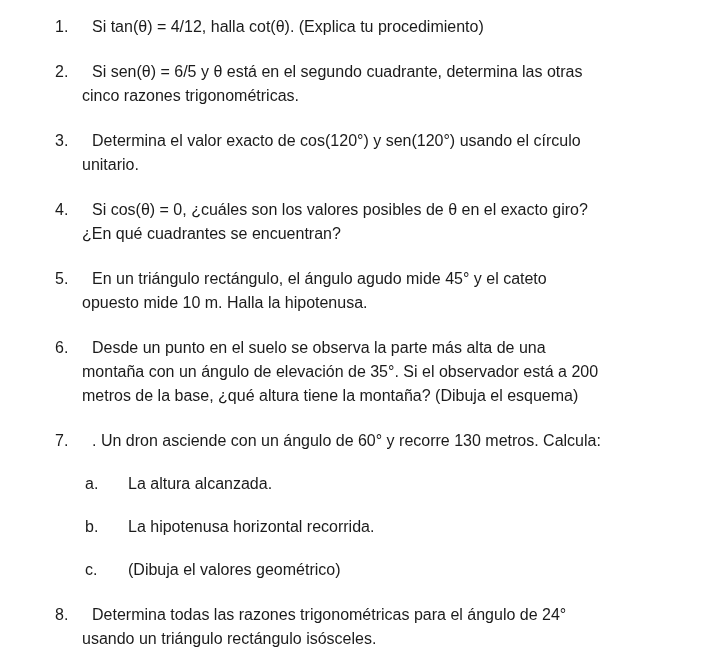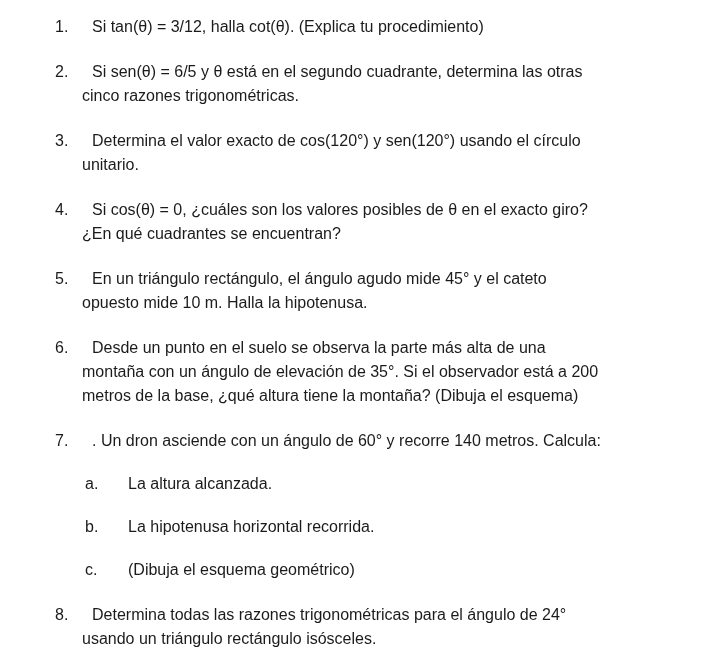--- a/index.html
+++ b/index.html
@@ -56,21 +56,21 @@
     flex: 1;
   }
 </style>
 </head>
 <body>
 
 <div class="doc" id="document-page">
     <div class="item">
       <div class="item-row">
         <span class="marker">1.</span>
-        <div class="text">Si tan(θ) = 3/12, halla cot(θ). (Explica tu procedimiento)</div>
+        <div class="text">Si tan(θ) = 4/12, halla cot(θ). (Explica tu procedimiento)</div>
       </div>
     </div>
     <div class="item">
       <div class="item-row">
         <span class="marker">2.</span>
         <div class="text">Si sen(θ) = 6/5 y θ está en el segundo cuadrante, determina las otras
 cinco razones trigonométricas.</div>
       </div>
     </div>
     <div class="item">
@@ -98,33 +98,33 @@
       <div class="item-row">
         <span class="marker">6.</span>
         <div class="text">Desde un punto en el suelo se observa la parte más alta de una
 montaña con un ángulo de elevación de 35°. Si el observador está a 200
 metros de la base, ¿qué altura tiene la montaña? (Dibuja el esquema)</div>
       </div>
     </div>
     <div class="item">
       <div class="item-row">
         <span class="marker">7.</span>
-        <div class="text">. Un dron asciende con un ángulo de 60° y recorre 140 metros. Calcula:</div>
+        <div class="text">. Un dron asciende con un ángulo de 60° y recorre 130 metros. Calcula:</div>
       </div>
       <div class="sub-row">
         <span class="sub-marker">a.</span>
         <div class="sub-text">La altura alcanzada.</div>
       </div>
       <div class="sub-row">
         <span class="sub-marker">b.</span>
         <div class="sub-text">La hipotenusa horizontal recorrida.</div>
       </div>
       <div class="sub-row">
         <span class="sub-marker">c.</span>
-        <div class="sub-text">(Dibuja el esquema geométrico)</div>
+        <div class="sub-text">(Dibuja el valores geométrico)</div>
       </div>
     </div>
     <div class="item">
       <div class="item-row">
         <span class="marker">8.</span>
         <div class="text">Determina todas las razones trigonométricas para el ángulo de 24°
 usando un triángulo rectángulo isósceles.</div>
       </div>
     </div>
   </div>

